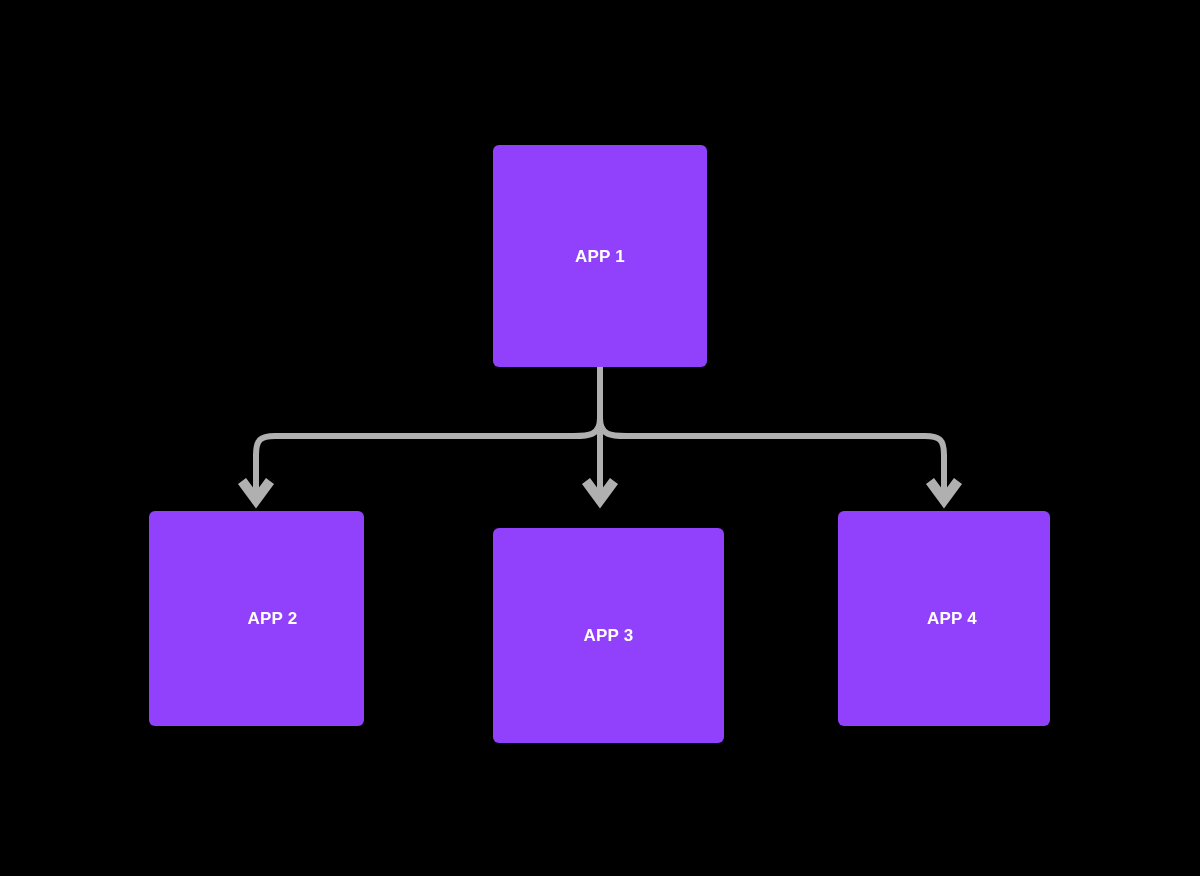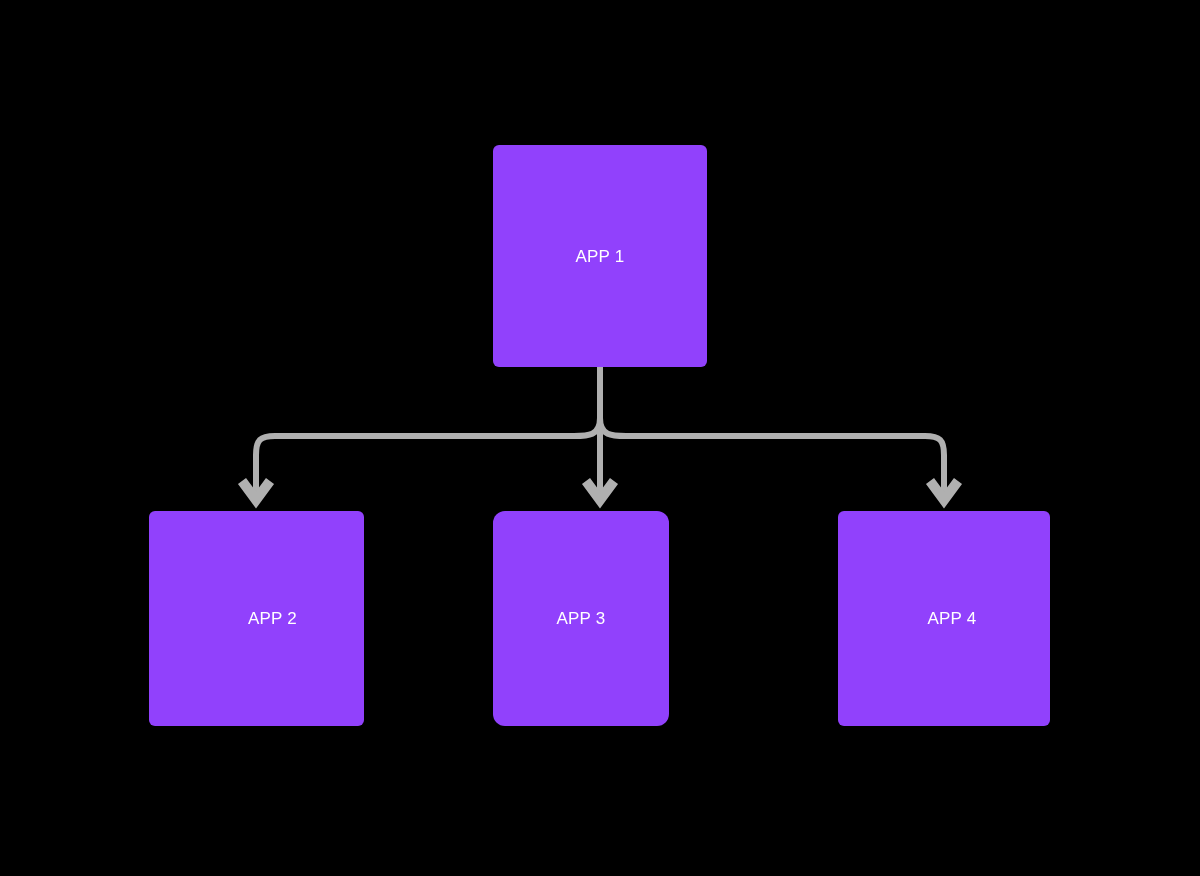--- a/index.html
+++ b/index.html
@@ -33,21 +33,21 @@
     background: #9141fc;
     border-radius: 6px;
     display: flex;
     align-items: center;
     justify-content: center;
   }
   .node-label {
     color: #ffffff;
     font-size: 17px;
     font-family: "Liberation Sans", "DejaVu Sans", sans-serif;
-    font-weight: 400;
+    font-weight: 700;
     letter-spacing: 0.2px;
     line-height: 1;
     text-align: right;
     white-space: nowrap;
     user-select: none;
   }
 </style>
 </head>
 <body>
 
@@ -67,21 +67,21 @@
   </svg>
 
   <div class="node" id="node-app1" style="left:493px; top:145px; width:214px; height:222px;">
     <span class="node-label">APP 1</span>
   </div>
 
   <div class="node" id="node-app2" style="left:149px; top:511px; width:215px; height:215px;padding-left:32px;">
     <span class="node-label">APP 2</span>
   </div>
 
-  <div class="node" id="node-app3" style="left:493px; top:511px; width:176px; height:215px;border-radius:12px;">
+  <div class="node" id="node-app3" style="left:493px; top:528px; width:231px; height:215px;">
     <span class="node-label">APP 3</span>
   </div>
 
   <div class="node" id="node-app4" style="left:838px; top:511px; width:212px; height:215px;padding-left:16px;">
     <span class="node-label">APP 4</span>
   </div>
 
 </div>
 
 </body></html>

